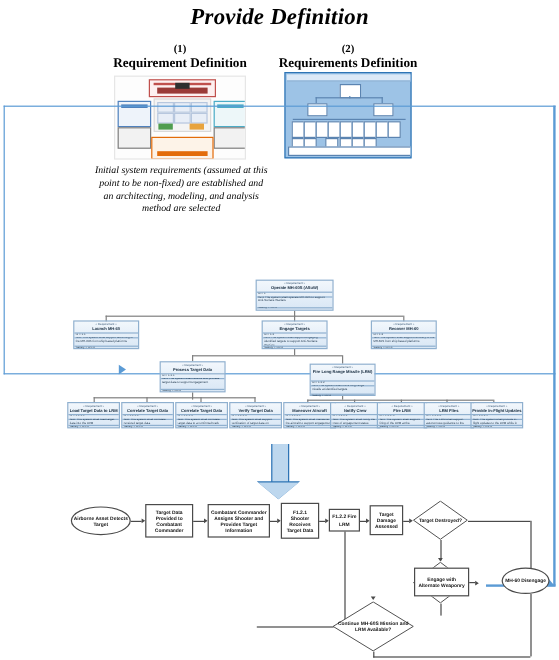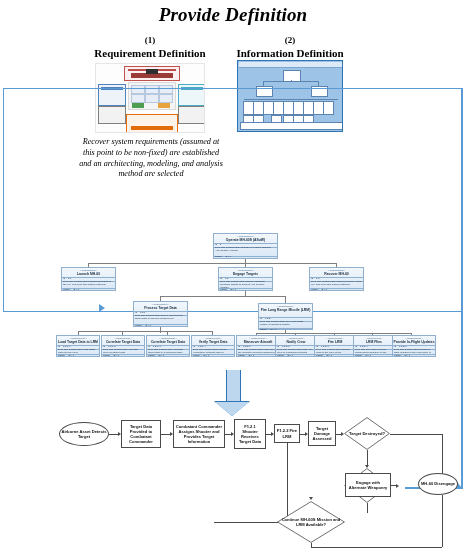--- a/index.html
+++ b/index.html
@@ -178,24 +178,24 @@
       <div class="o" style="left:29px;top:20px;width:12px;height:5px;"></div>
       <div class="k" style="left:17px;top:-14px;width:12px;height:5px;"></div>
     </div>
     <div class="t-l2"></div>
     <div class="t-r2"></div>
     <div class="t-b">
       <div class="bar"></div>
     </div>
   </div>
 
-  <div class="abs phase-desc" style="left:78px;top:137px;width:146px;">Recover system requirements (assumed at this point to be non-fixed) are established and an architecting, modeling, and analysis method are selected</div>
+  <div class="abs phase-desc" style="left:78px;top:137px;width:146px;">Initial system requirements (assumed at this point to be non-fixed) are established and an architecting, modeling, and analysis method are selected</div>
 
   <div class="abs phase-num" style="left:235px;top:35px;width:110px;">(2)</div>
-  <div class="abs phase-title" style="left:228px;top:47px;width:124px;">Information Definition</div>
+  <div class="abs phase-title" style="left:228px;top:47px;width:124px;">Requirements Definition</div>
 
   <div class="thumb" id="thumb-architecture">
     <div class="titlebar"></div>
     <div class="tb" style="left:45px;top:9px;width:16px;height:10px;"></div>
     <div class="ln" style="left:25px;top:20px;width:56px;height:.6px;"></div>
     <div class="ln" style="left:25px;top:20px;width:.6px;height:5px;"></div>
     <div class="ln" style="left:53px;top:19px;width:.6px;height:2px;"></div>
     <div class="ln" style="left:80px;top:20px;width:.6px;height:5px;"></div>
     <div class="tb" style="left:18px;top:25px;width:15px;height:9px;"></div>
     <div class="tb" style="left:73px;top:25px;width:15px;height:9px;"></div>

